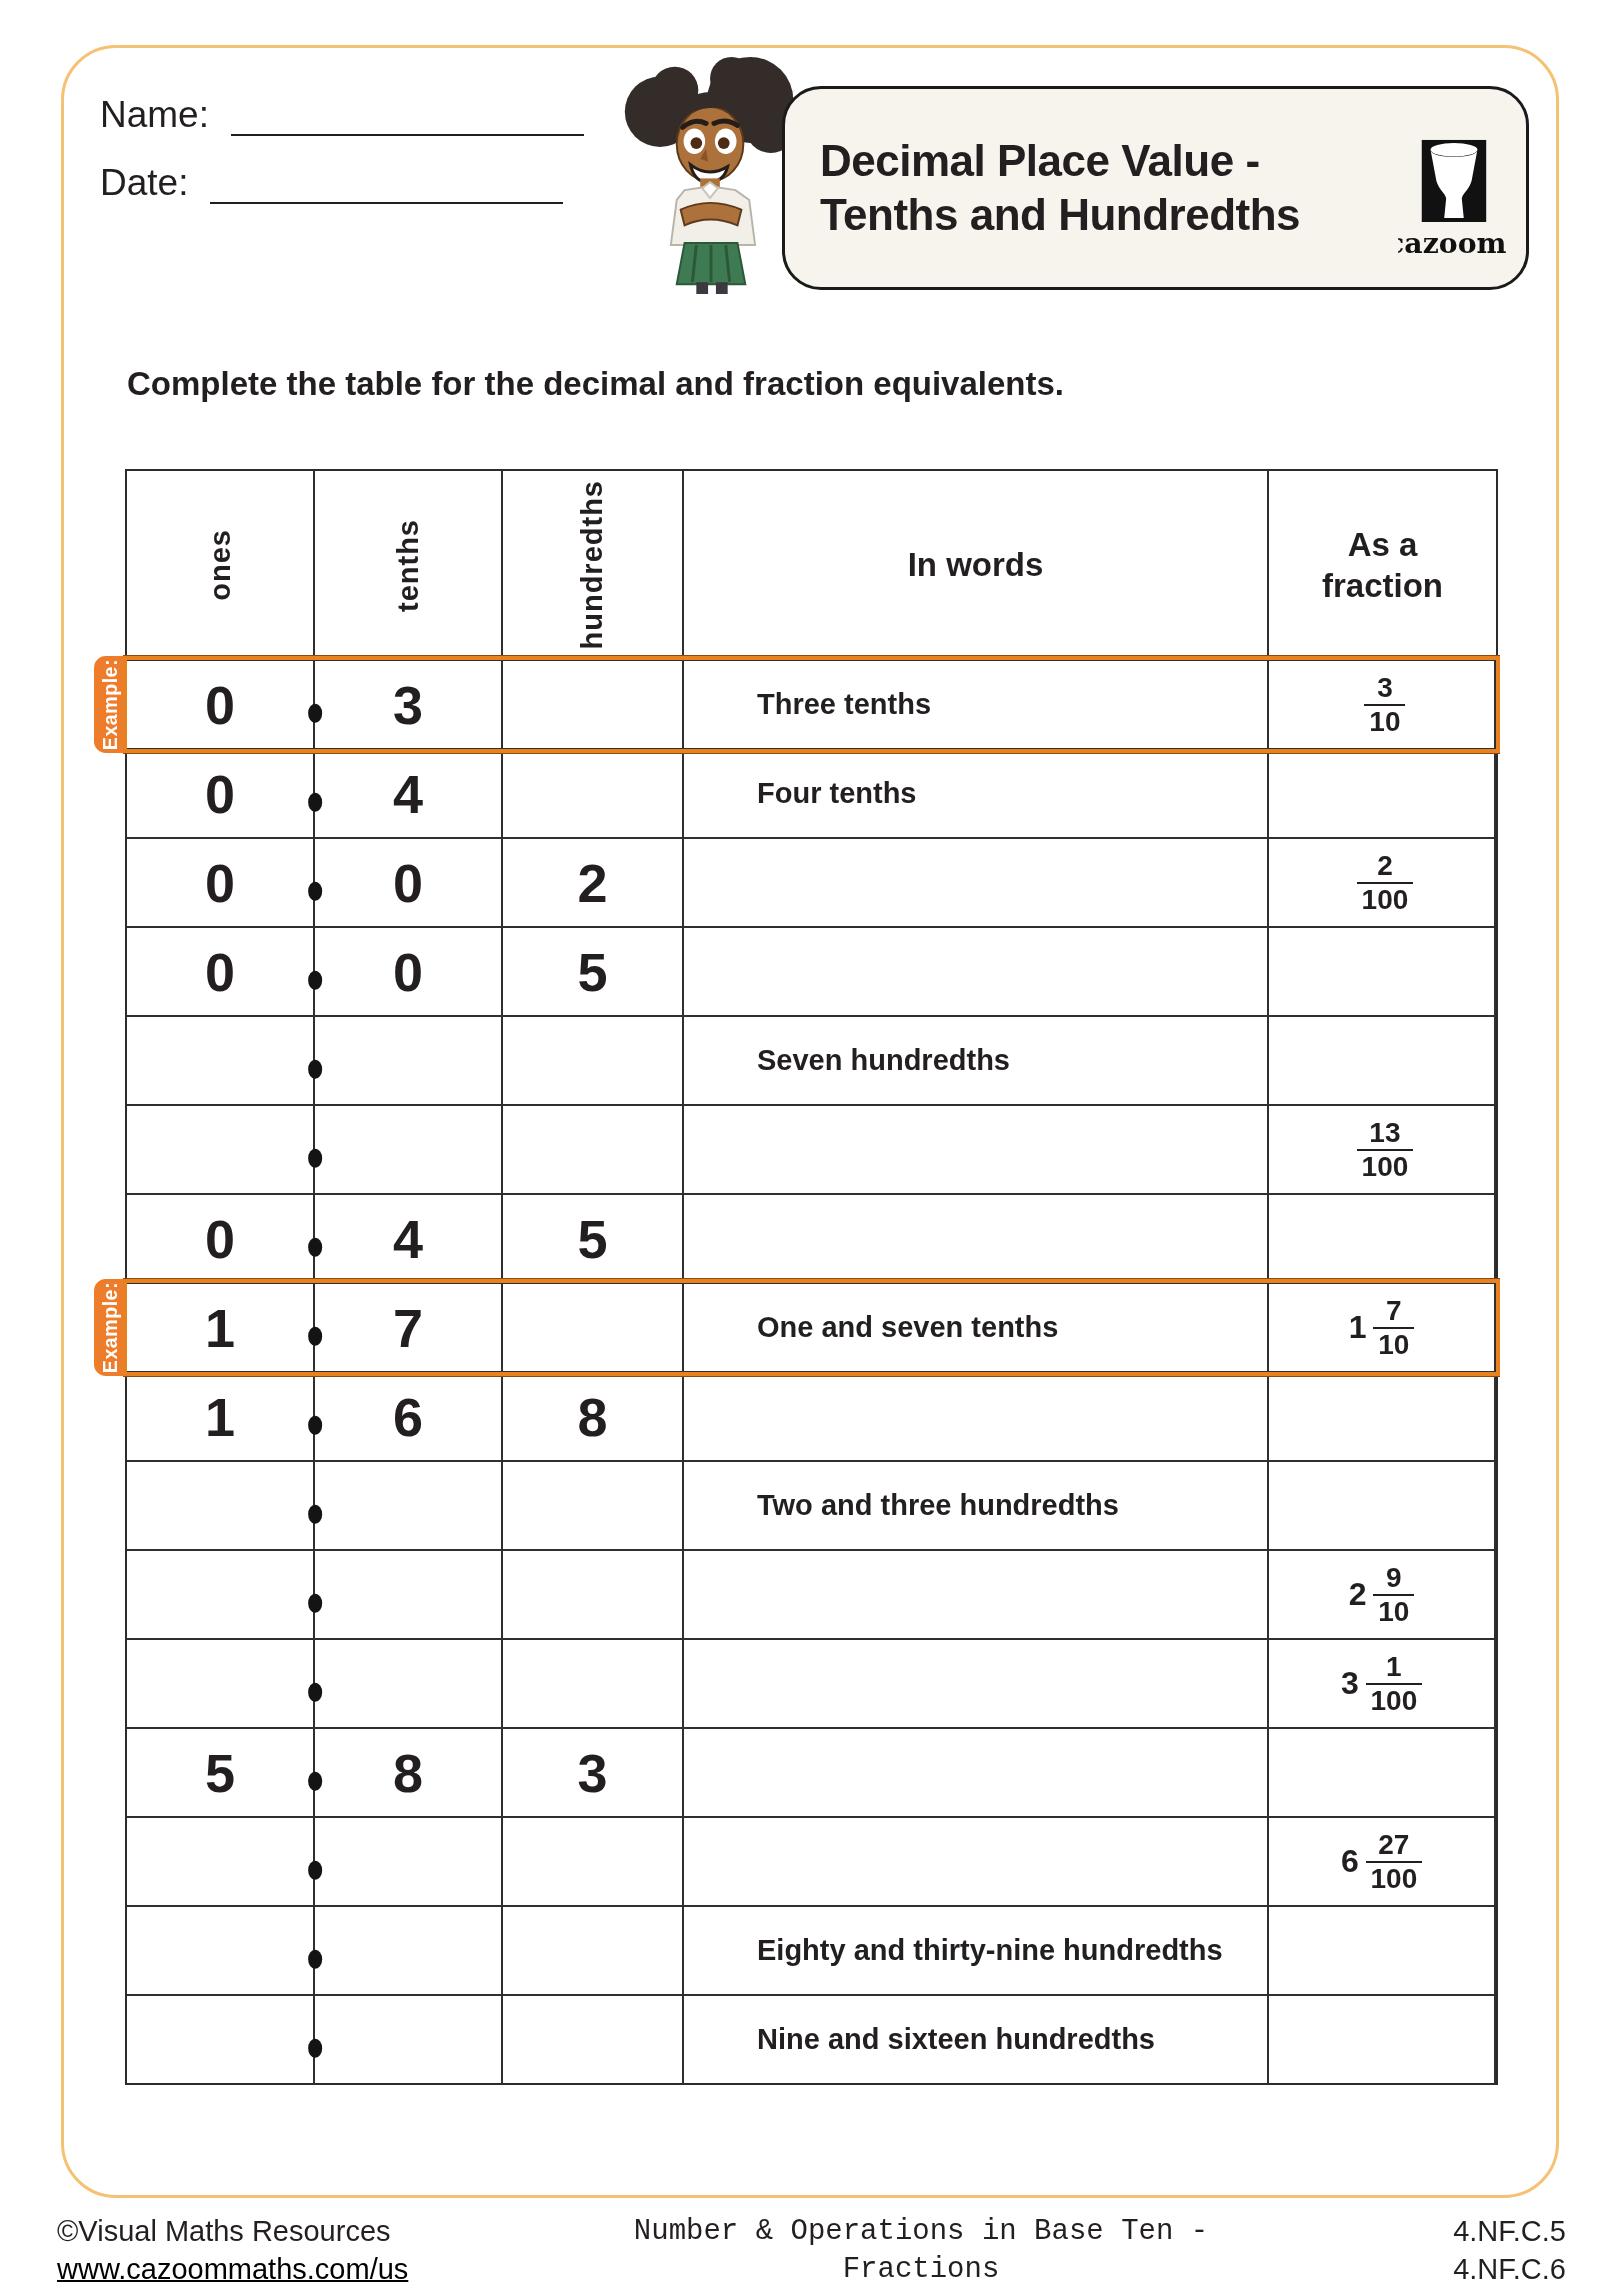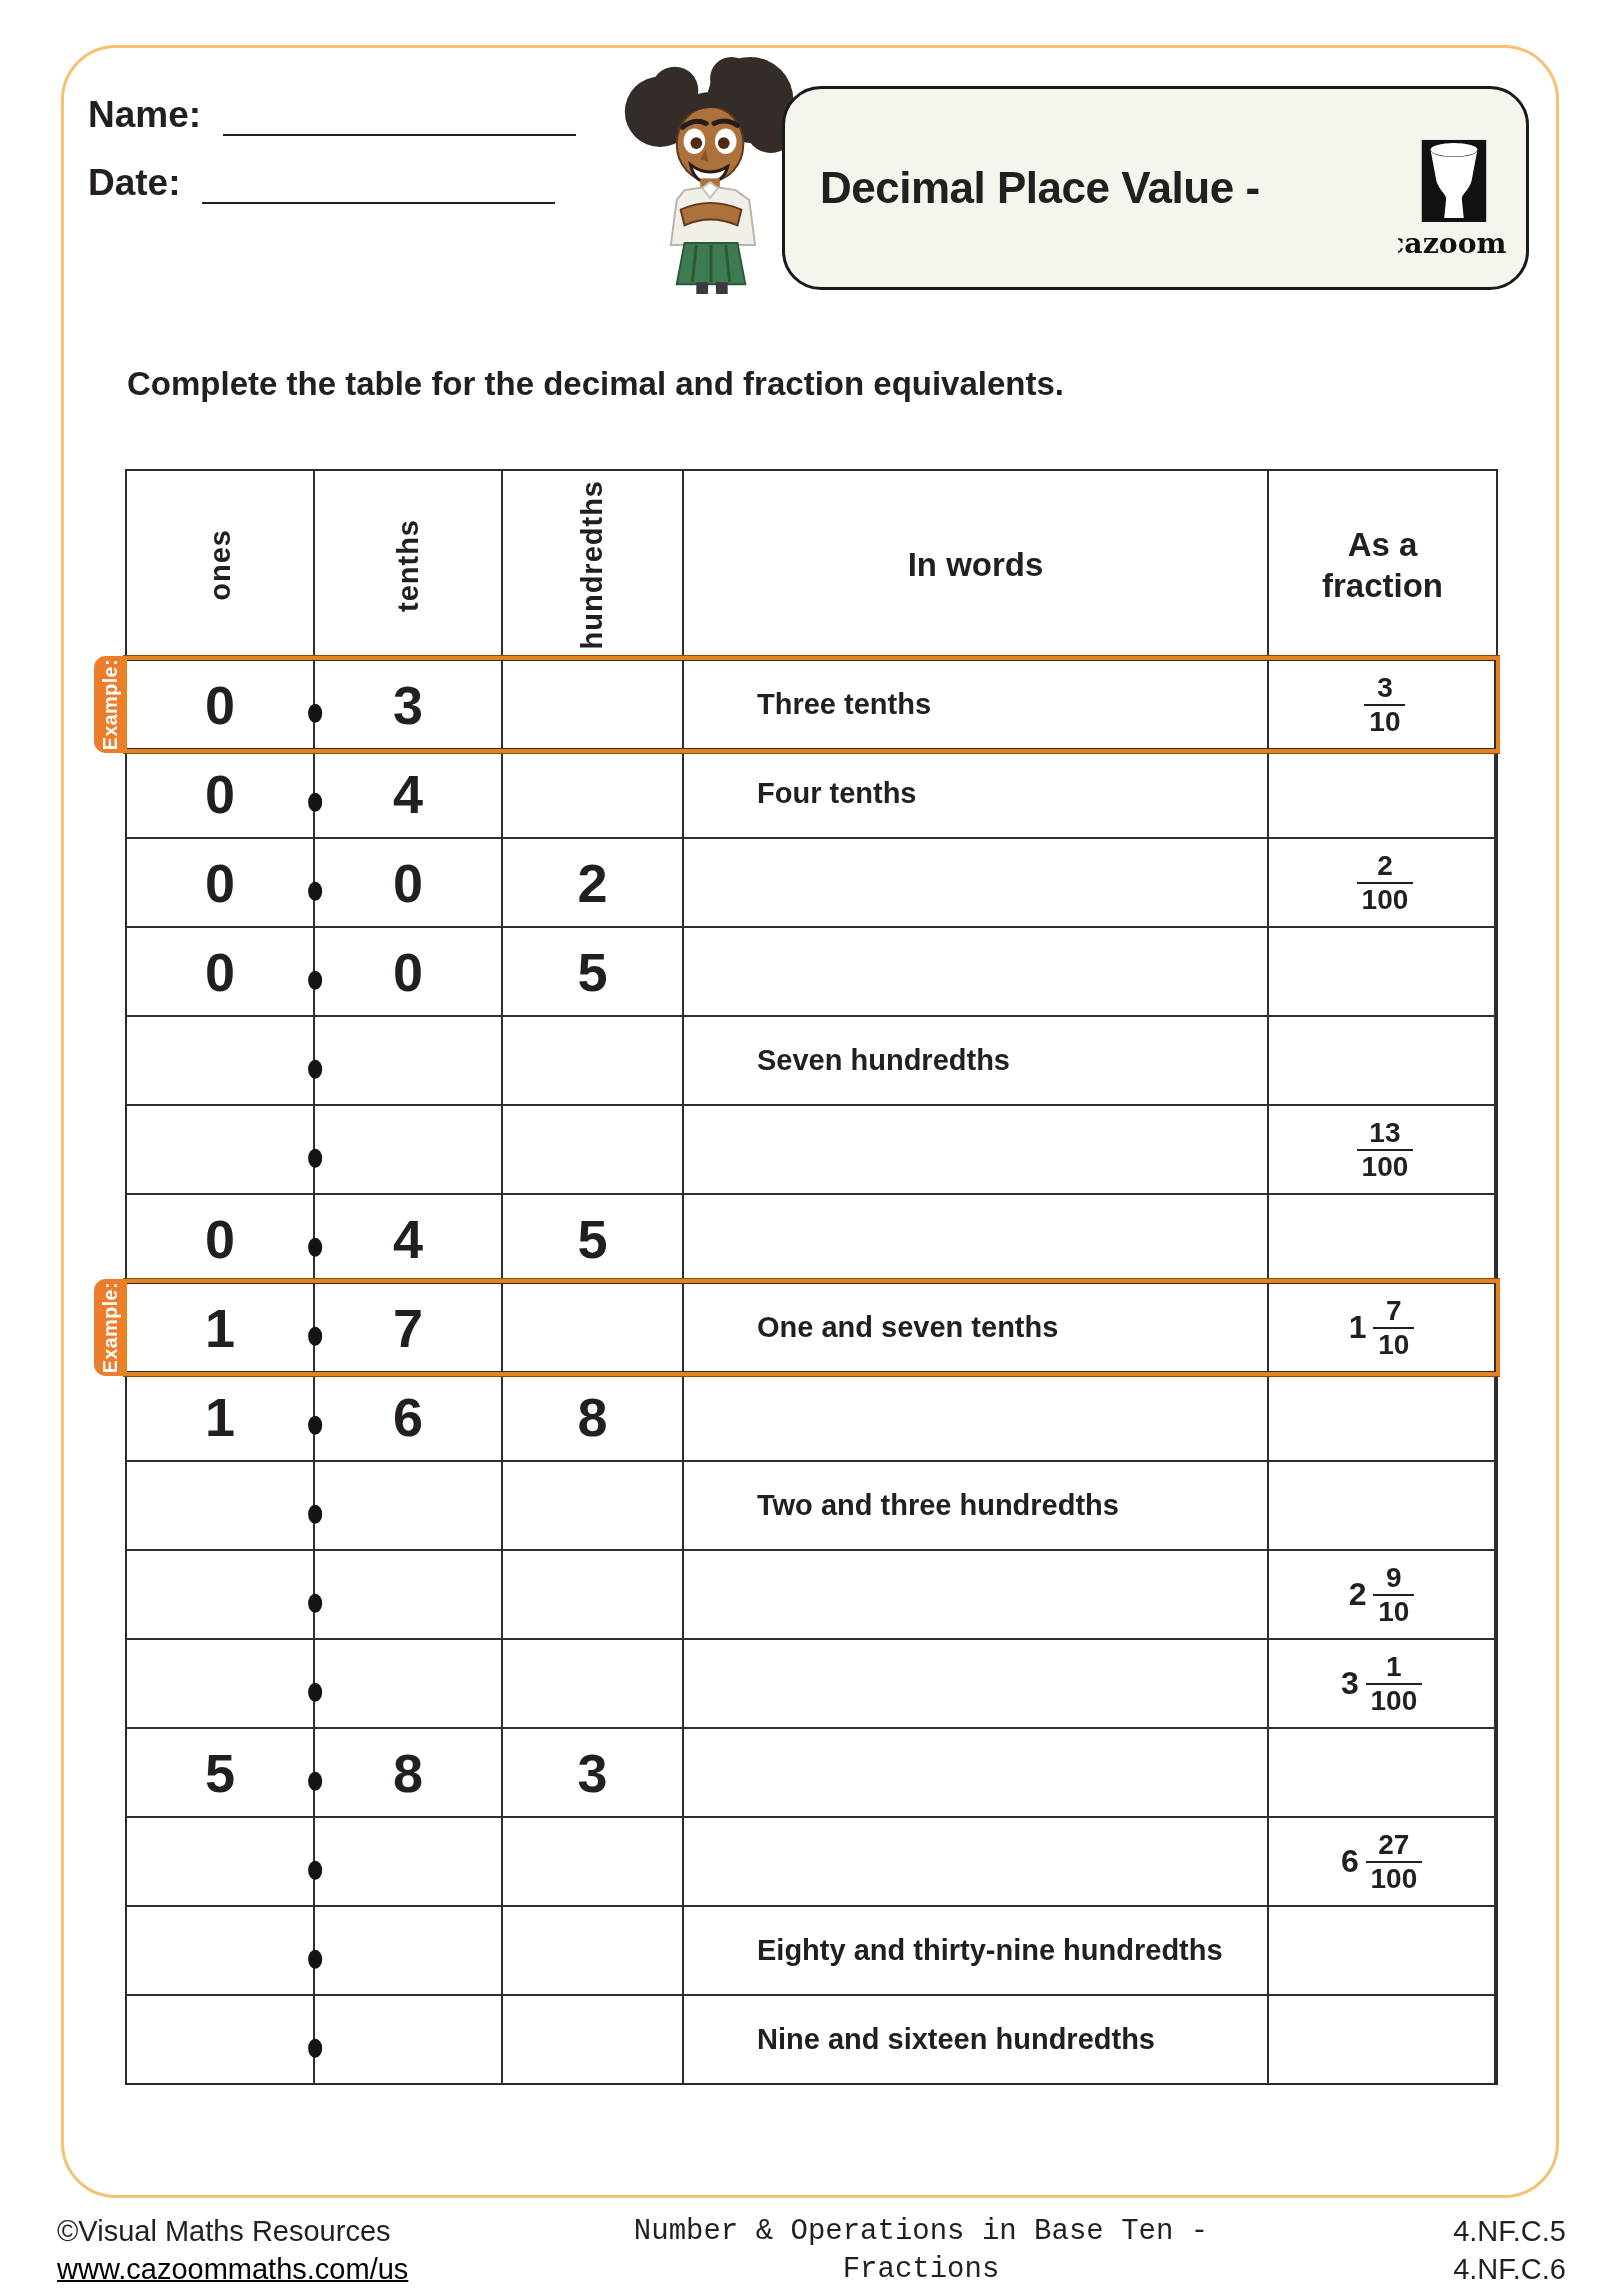--- a/index.html
+++ b/index.html
@@ -6,21 +6,21 @@
   .sheet{position:relative;width:1621px;height:2293px;background:#ffffff;
          font-family:"Liberation Sans",sans-serif;color:#231f20;overflow:hidden;}
 
   
   .page-border{position:absolute;left:61px;top:45px;width:1498px;height:2153px;
                border:3.9px solid #f5c173;border-radius:55px;box-sizing:border-box;}
 
   
   .namedate{position:absolute;left:88px;top:94px;width:529px;}
   .nd-row{display:flex;align-items:flex-end;margin-bottom:25.5px;}
-  .nd-label{font-size:37px;font-weight:bold;margin-right:21.6px;}
+  .nd-label{font-size:37px;font-weight:normal;margin-right:21.6px;margin-left:12px;}
   .nd-line{width:353px;border-bottom:2.9px solid #231f20;height:39px;}
 
   
   .girl{position:absolute;left:616px;top:51px;width:192px;height:243px;}
 
   
   .titlebox{position:absolute;left:782px;top:86px;width:747px;height:204px;
             background:#f7f4ee;border:3.9px solid #1a1a1a;border-radius:39px;
             box-sizing:border-box;display:flex;align-items:center;padding:0 17.6px 0 35px;}
   .titletext{font-size:44px;font-weight:bold;line-height:1.22;letter-spacing:-0.5px;flex:1;}
@@ -110,20 +110,21 @@
     <path d="M66,162 q30,-14 62,0 l-4,16 q-28,-12 -54,0 z" fill="#ad713c" stroke="#5d3a1c" stroke-width="2"></path>
     <path d="M70,196 l54,0 8,42 -70,0 z" fill="#3f7b52" stroke="#2c573a" stroke-width="2"></path>
     <path d="M82,198 l-4,38 M97,198 l0,38 M112,198 l4,38" stroke="#2c573a" stroke-width="3" fill="none"></path>
     <rect x="82" y="236" width="12" height="36" fill="#3a3a40"></rect>
     <rect x="102" y="236" width="12" height="36" fill="#3a3a40"></rect>
   </svg>
 
   <div class="titlebox">
     <div class="titletext">
       <div>Decimal Place Value -</div>
+      <div>Tenths and Hundredths</div>
     </div>
     <svg class="logo" viewBox="0 0 112 128">
       <rect x="24" y="2" width="66" height="84" fill="#111111"></rect>
       <ellipse cx="57" cy="12" rx="24" ry="7" fill="#ffffff"></ellipse>
       <path d="M33,12 C33,22 81,22 81,12 L75,44 C72,54 66,56 65,62 L67,82 L47,82 L49,62 C48,56 42,54 39,44 Z" fill="#ffffff"></path>
       <text x="56" y="118" text-anchor="middle" font-family="DejaVu Serif, serif" font-size="29" font-weight="bold" fill="#111111">cazoom!</text>
     </svg>
   </div>
 
   <div class="instruction">Complete the table for the decimal and fraction equivalents.</div>

